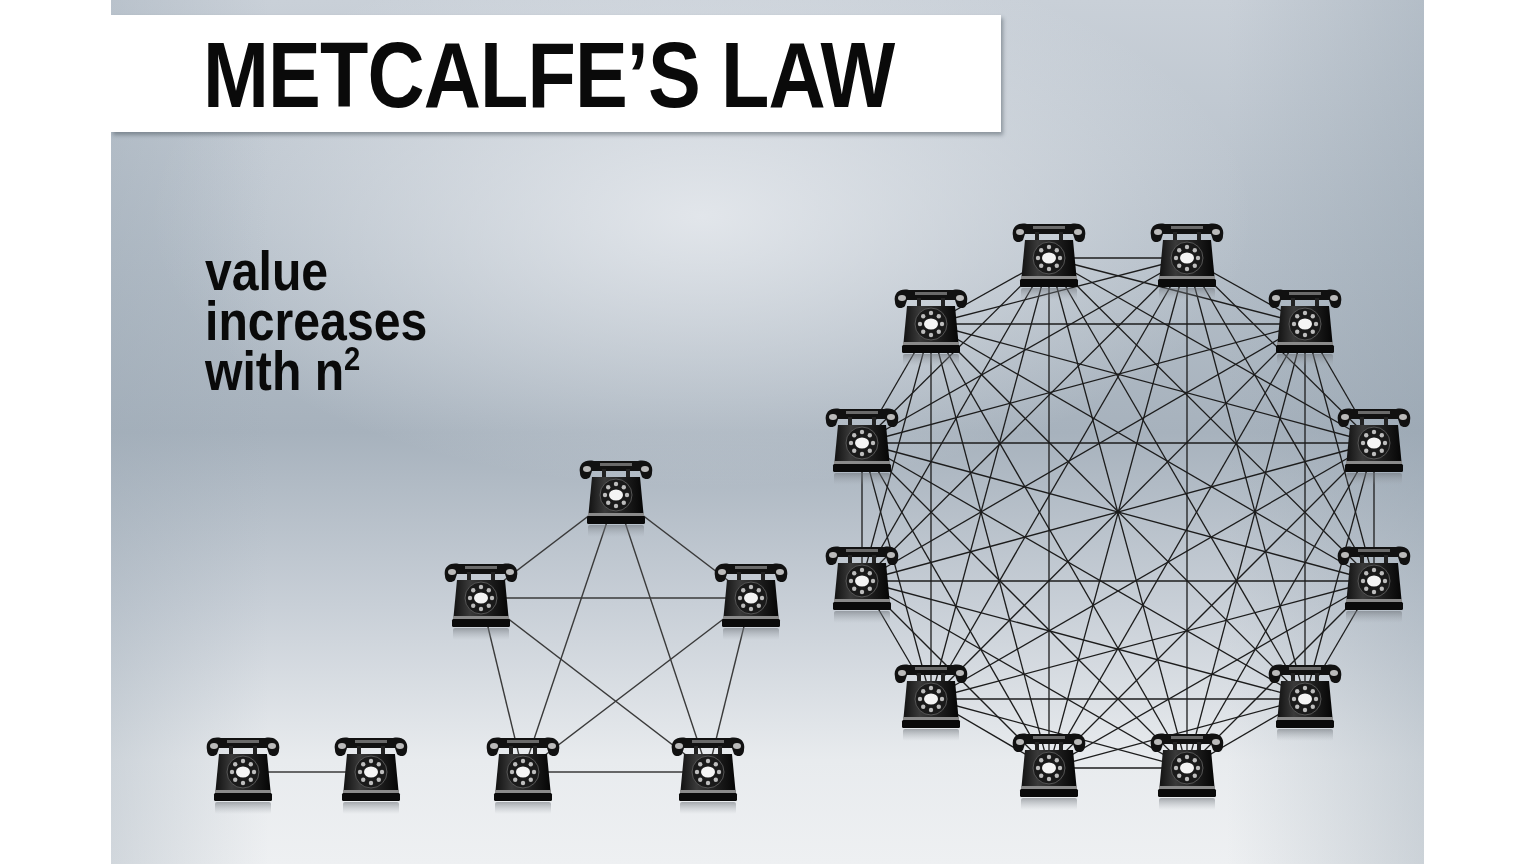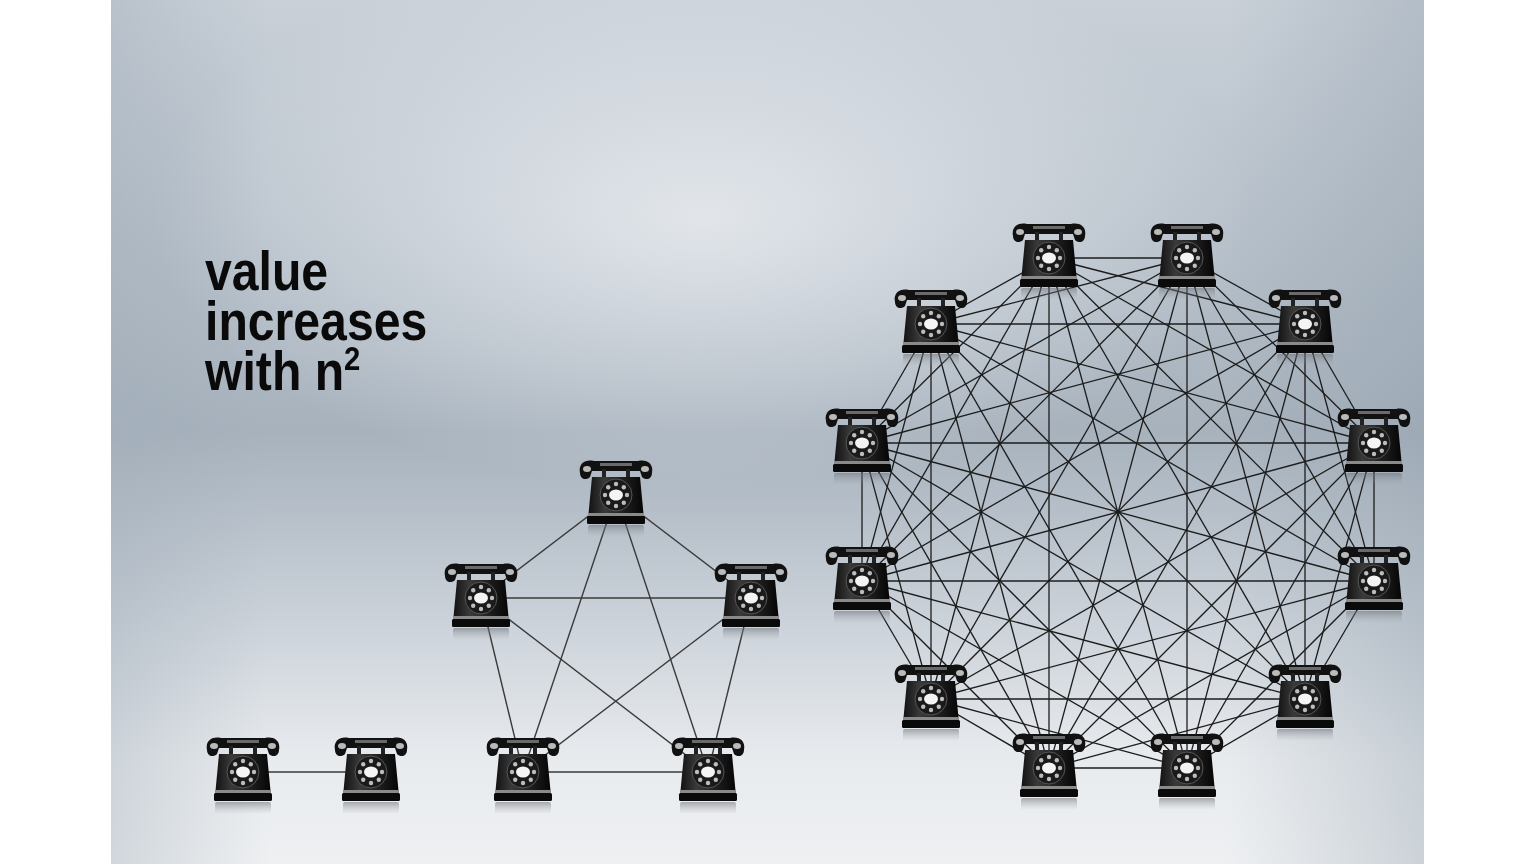--- a/index.html
+++ b/index.html
@@ -51,20 +51,23 @@
       z-index: 2;
     }
     .link { stroke: #1c1c1c; stroke-width: 1.3; }
     .link.small { stroke: #3a3a3a; stroke-width: 1.4; }
   </style>
 </head>
 <body>
 
 <div id="slide">
 
+  <div id="title-box">
+    <div id="title-text">METCALFE’S LAW</div>
+  </div>
 
   <div id="subtitle">
     <span class="line">value</span>
     <span class="line">increases</span>
     <span class="line"><span>with n</span><sup>2</sup></span>
   </div>
 
   <svg id="network-svg" viewBox="0 0 1536 864" xmlns="http://www.w3.org/2000/svg">
     <defs>
       <linearGradient id="bodyGrad" x1="0" y1="0" x2="1" y2="0">

